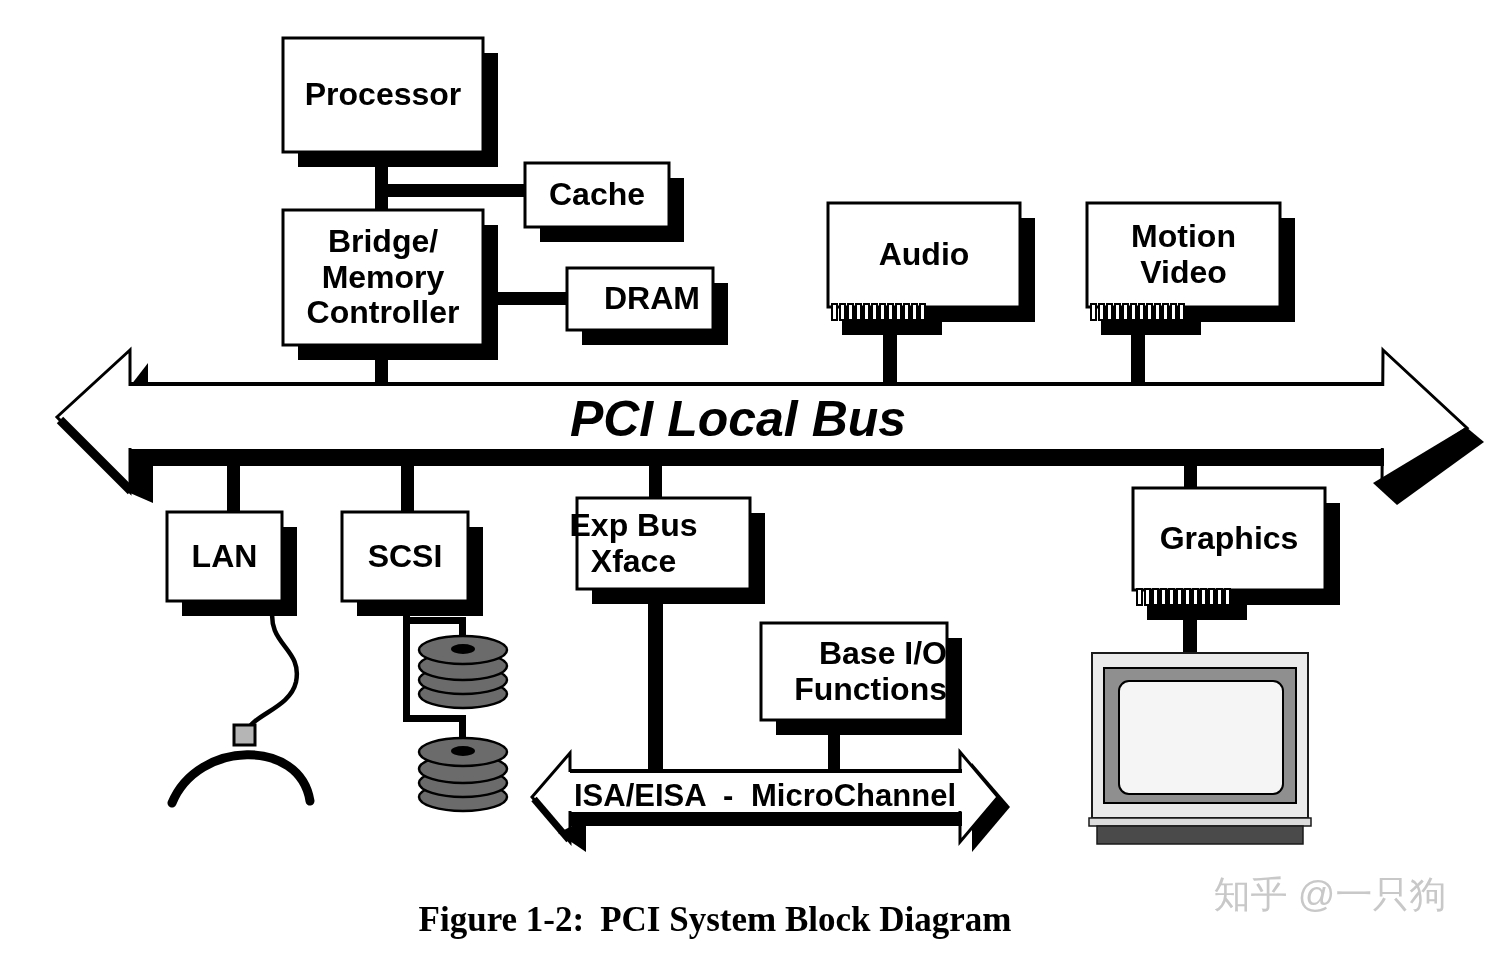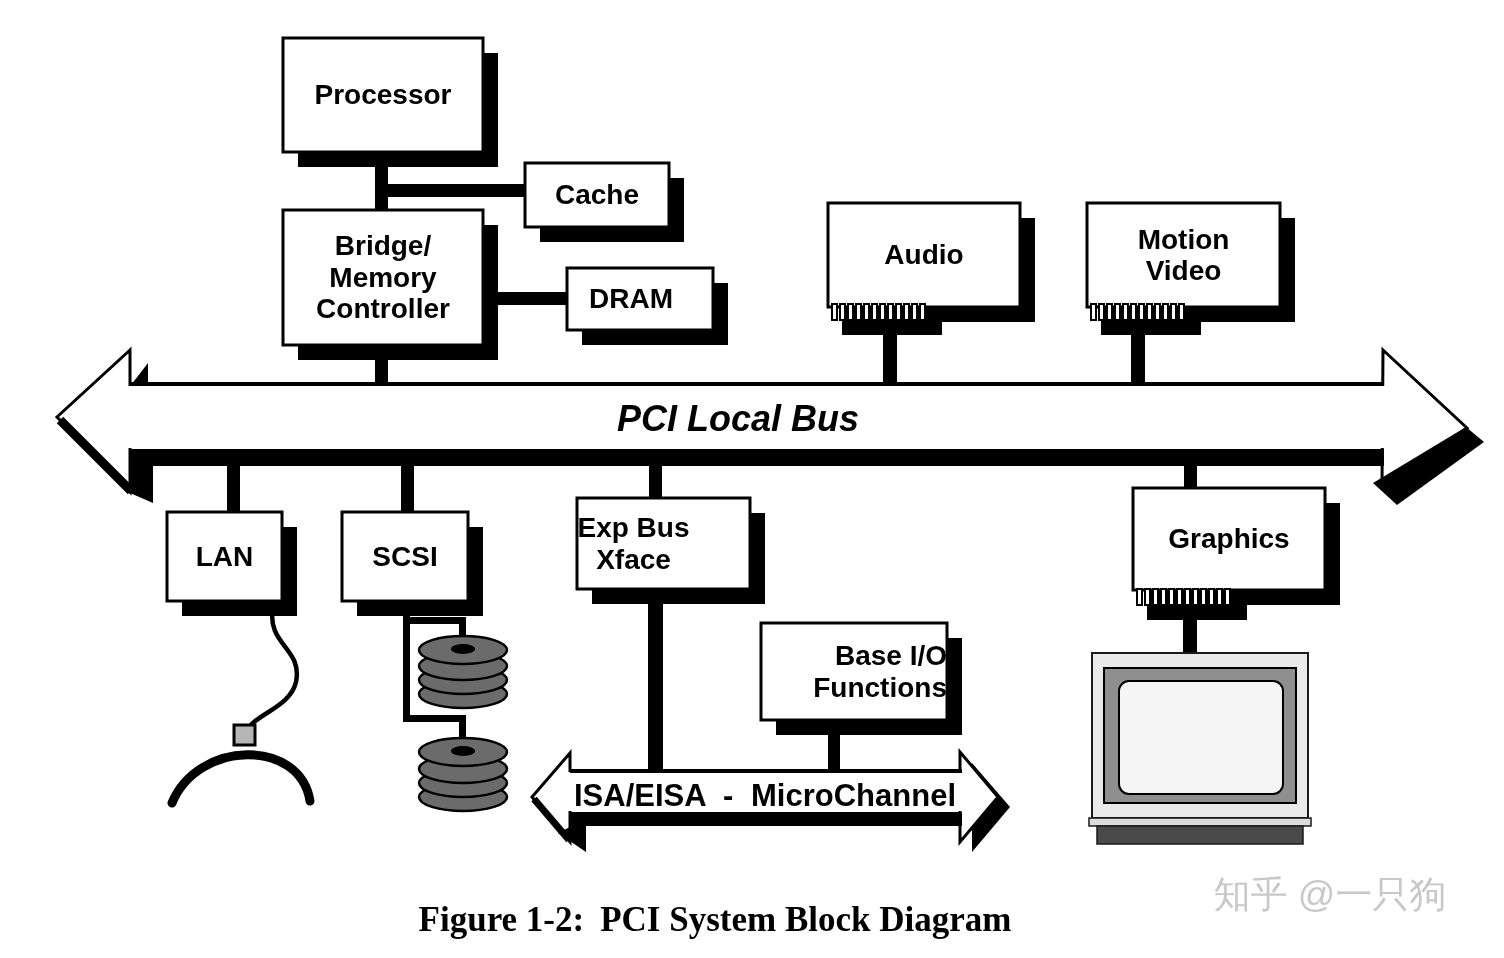--- a/index.html
+++ b/index.html
@@ -3,23 +3,23 @@
 <meta charset="utf-8">
 <style>
   html,body{margin:0;padding:0;background:#fff;}
   #stage{position:relative;width:1504px;height:958px;background:#ffffff;overflow:hidden;
          font-family:"Liberation Sans",sans-serif;}
   #gfx{position:absolute;left:0;top:0;}
   .label{position:absolute;display:flex;flex-direction:column;align-items:center;justify-content:center;
          text-align:center;font-weight:bold;color:#000;line-height:1.12;pointer-events:none;}
   .lbl-sans{font-family:"Liberation Sans",sans-serif;}
   .lbl-serif{font-family:"Liberation Serif",serif;}
-  .bus-title{font-style:italic;font-size:36px;}
+  .bus-title{font-style:italic;font-size:50px;}
   .isa-title{font-size:31px;word-spacing:9px;justify-content:center;}
-  .boxlbl{font-size:28px;}
+  .boxlbl{font-size:32px;}
   .caption{font-size:35px;flex-direction:row;}
   .caption .gap{display:inline-block;width:16px;}
   .watermark{font-size:37px;font-weight:normal;}
 </style>
 </head>
 <body>
 
 <div id="stage">
 
   <svg id="gfx" width="1504" height="958" viewBox="0 0 1504 958">
@@ -154,21 +154,21 @@
   <div class="label lbl-sans boxlbl" style="left:283px;top:210px;width:200px;height:135px;">
     <span>Bridge/</span>
     <span>Memory</span>
     <span>Controller</span>
   </div>
 
   <div class="label lbl-sans boxlbl" style="left:525px;top:163px;width:144px;height:64px;">
     <span>Cache</span>
   </div>
 
-  <div class="label lbl-sans boxlbl" style="left:558px;top:268px;width:146px;height:62px;">
+  <div class="label lbl-sans boxlbl" style="left:579px;top:268px;width:146px;height:62px;">
     <span>DRAM</span>
   </div>
 
   <div class="label lbl-sans boxlbl" style="left:828px;top:203px;width:192px;height:104px;">
     <span>Audio</span>
   </div>
 
   <div class="label lbl-sans boxlbl" style="left:1087px;top:203px;width:193px;height:104px;">
     <span>Motion</span>
     <span>Video</span>

